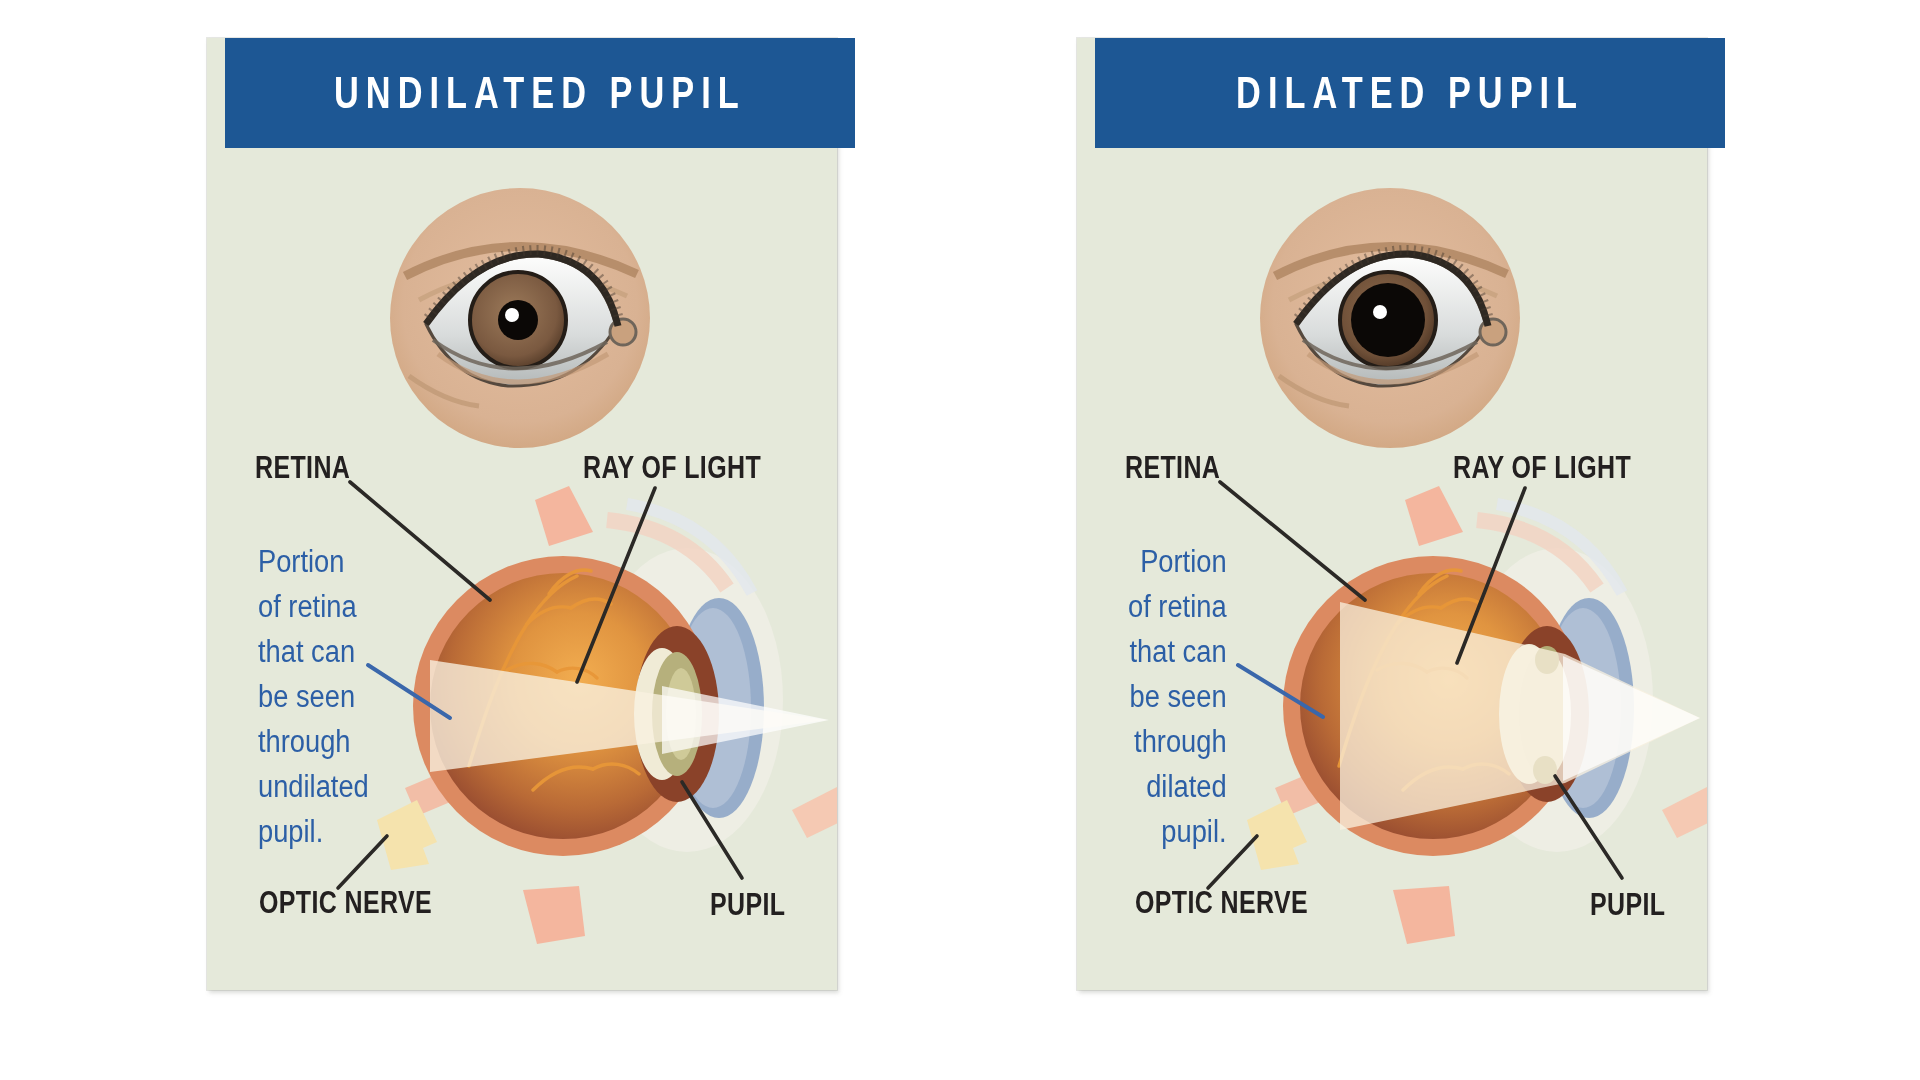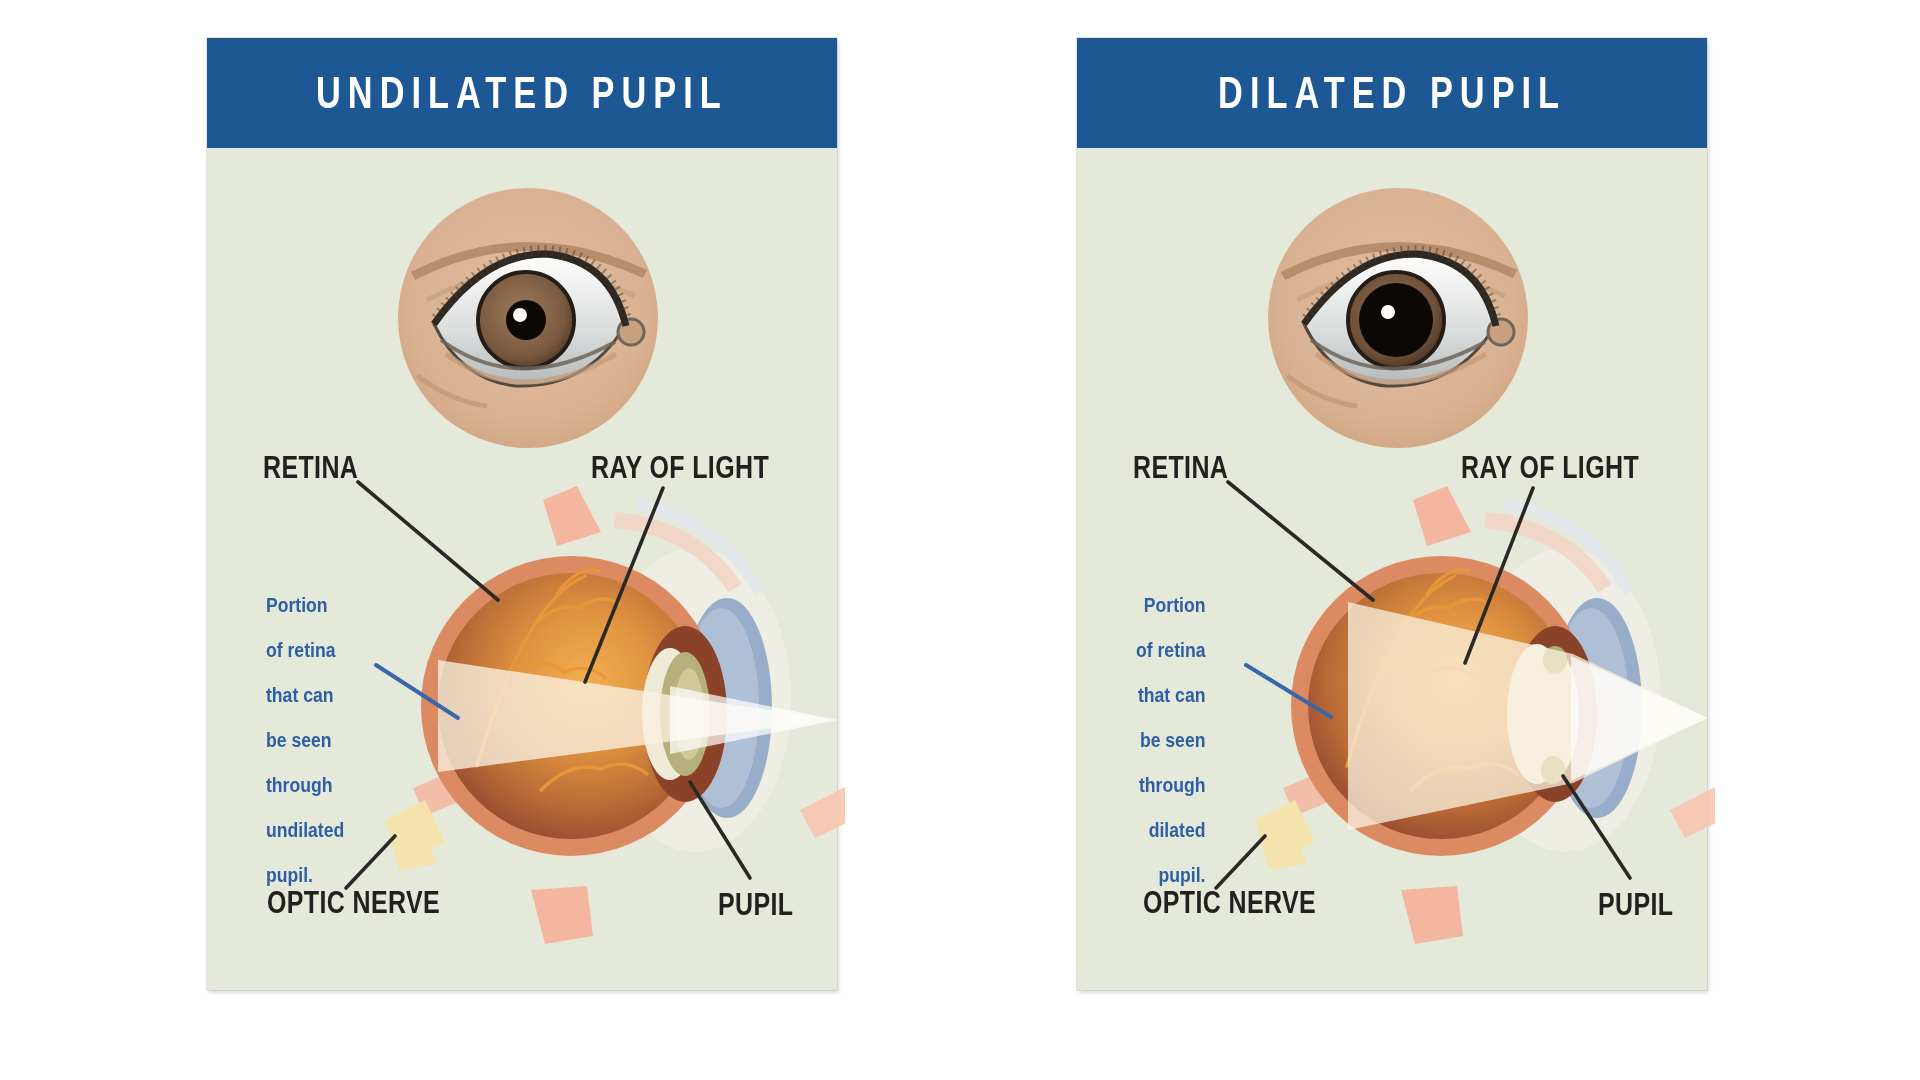--- a/index.html
+++ b/index.html
@@ -2,29 +2,29 @@
 <html><head>
 <meta charset="utf-8">
 <style>
   html,body{margin:0;padding:0;background:#ffffff;width:1920px;height:1080px;overflow:hidden;
     font-family:"Liberation Sans", sans-serif;}
   .canvas{position:relative;width:1920px;height:1080px;background:#ffffff;}
   .panel{position:absolute;top:38px;width:630px;height:952px;background:#e5e9da;
     box-shadow:0 0 0 1px rgba(120,125,110,0.18), 2px 3px 4px rgba(120,125,110,0.25);}
   .panel.left{left:207px;}
   .panel.right{left:1077px;text-align:right;}
-  .panel-header{position:absolute;top:0;left:0;width:630px;height:110px;background:#1d5794;
+  .panel-header{position:absolute;top:0;left:18px;width:630px;height:110px;background:#1d5794;
     display:flex;align-items:center;justify-content:center;}
   .panel-header .title{color:#ffffff;font-weight:bold;font-size:44px;letter-spacing:9px;
     transform:scaleX(0.78);transform-origin:center;white-space:nowrap;}
-  .panel-body{position:absolute;top:110px;left:8px;width:630px;height:842px;}
+  .panel-body{position:absolute;top:110px;left:0;width:630px;height:842px;}
   .art{position:absolute;top:0;left:0;width:630px;height:842px;}
   .lbl{position:absolute;font-weight:bold;font-size:32px;color:#232020;white-space:nowrap;
     transform:scaleX(0.78);transform-origin:0 50%;letter-spacing:0.5px;}
-  .caption{position:absolute;left:51px;top:391px;color:#2c5fa6;font-weight:bold;font-size:20px;margin-top:44px;}
+  .caption{position:absolute;left:51px;top:391px;color:#2c5fa6;font-weight:normal;font-size:31px;}
   .caption .cline{height:45px;line-height:45px;transform:scaleX(0.88);transform-origin:0 50%;white-space:nowrap;}
 </style>
 </head>
 <body>
 
 <div class="canvas">
 
   <section class="panel left">
     <header class="panel-header">
       <span class="title">UNDILATED PUPIL</span>

